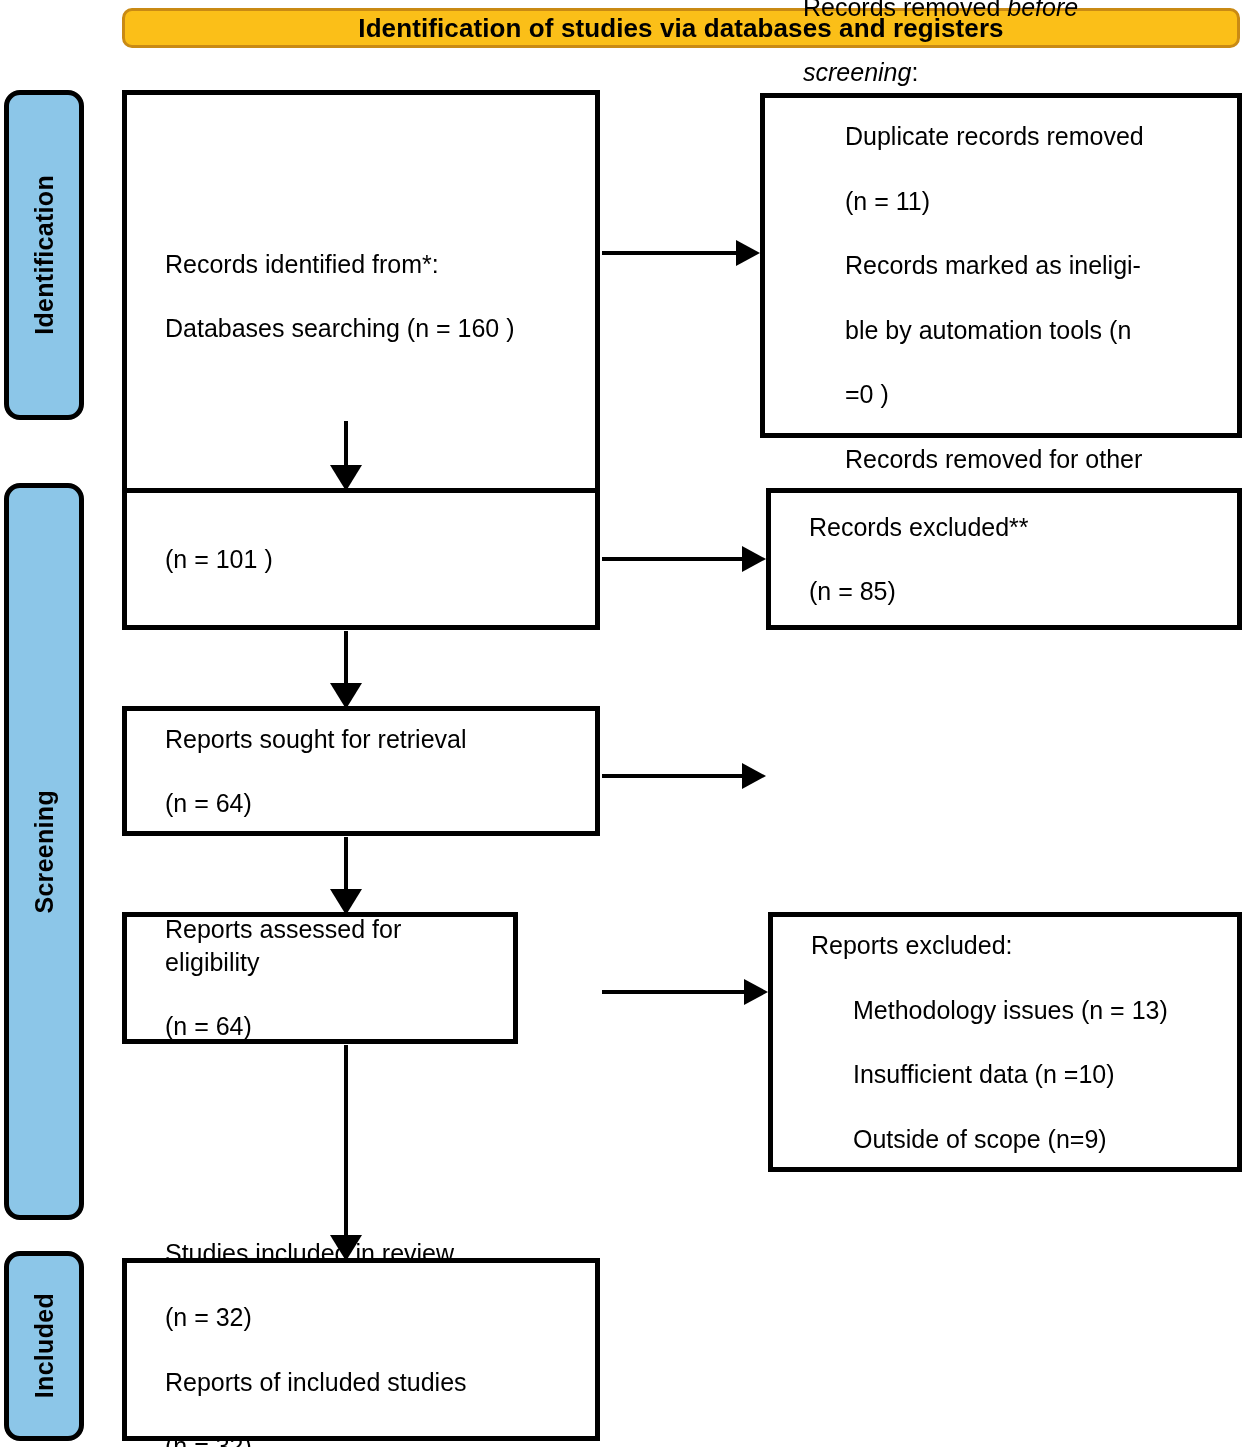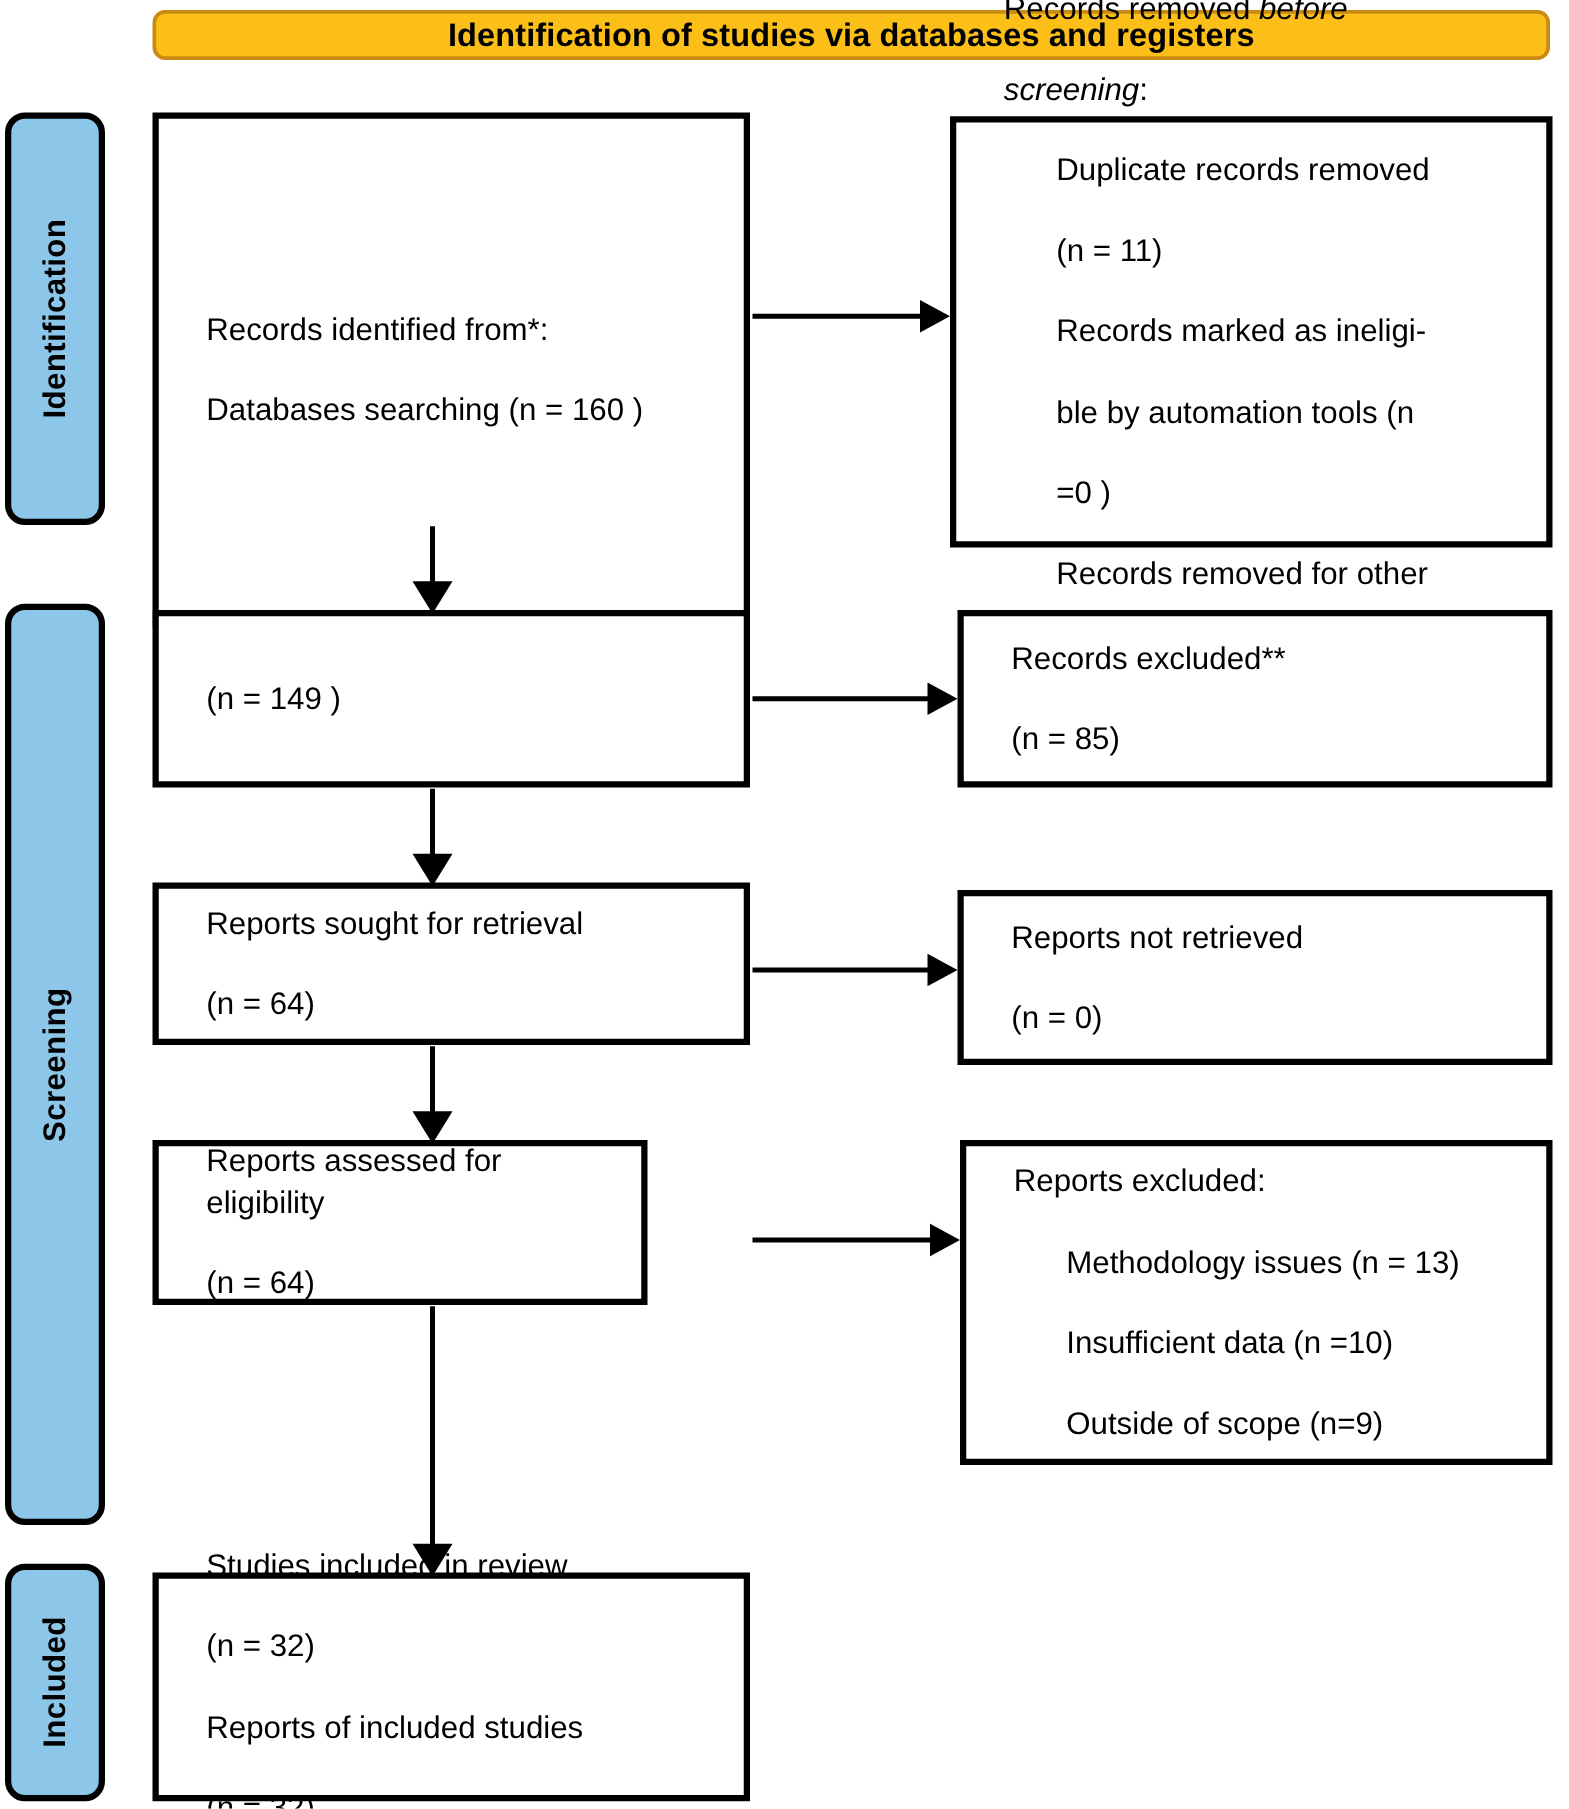--- a/index.html
+++ b/index.html
@@ -178,37 +178,33 @@
     <p class="indent">Duplicate records removed</p>
     <p class="indent">(n = 11)</p>
     <p class="indent">Records marked as ineligi-</p>
     <p class="indent">ble by automation tools (n</p>
     <p class="indent">=0 )</p>
     <p class="indent">Records removed for other</p>
     <p class="indent">reasons (n =0 )</p>
   </div>
 
   <div class="pbox" id="box-screened">
-    <p>(n = 149 )</p>
+    <p>(n = 101 )</p>
   </div>
 
   <div class="pbox" id="box-excluded">
     <p>Records excluded**</p>
     <p>(n = 85)</p>
   </div>
 
   <div class="pbox" id="box-sought">
     <p>Reports sought for retrieval</p>
     <p>(n = 64)</p>
   </div>
 
-  <div class="pbox" id="box-notretr">
-    <p>Reports not retrieved</p>
-    <p>(n = 0)</p>
-  </div>
 
   <div class="pbox" id="box-assessed">
     <p>Reports assessed for eligibility</p>
     <p>(n = 64)</p>
   </div>
 
   <div class="pbox" id="box-repexcluded">
     <p>Reports excluded:</p>
     <p class="indent">Methodology issues (n = 13)</p>
     <p class="indent">Insufficient data (n =10)</p>

